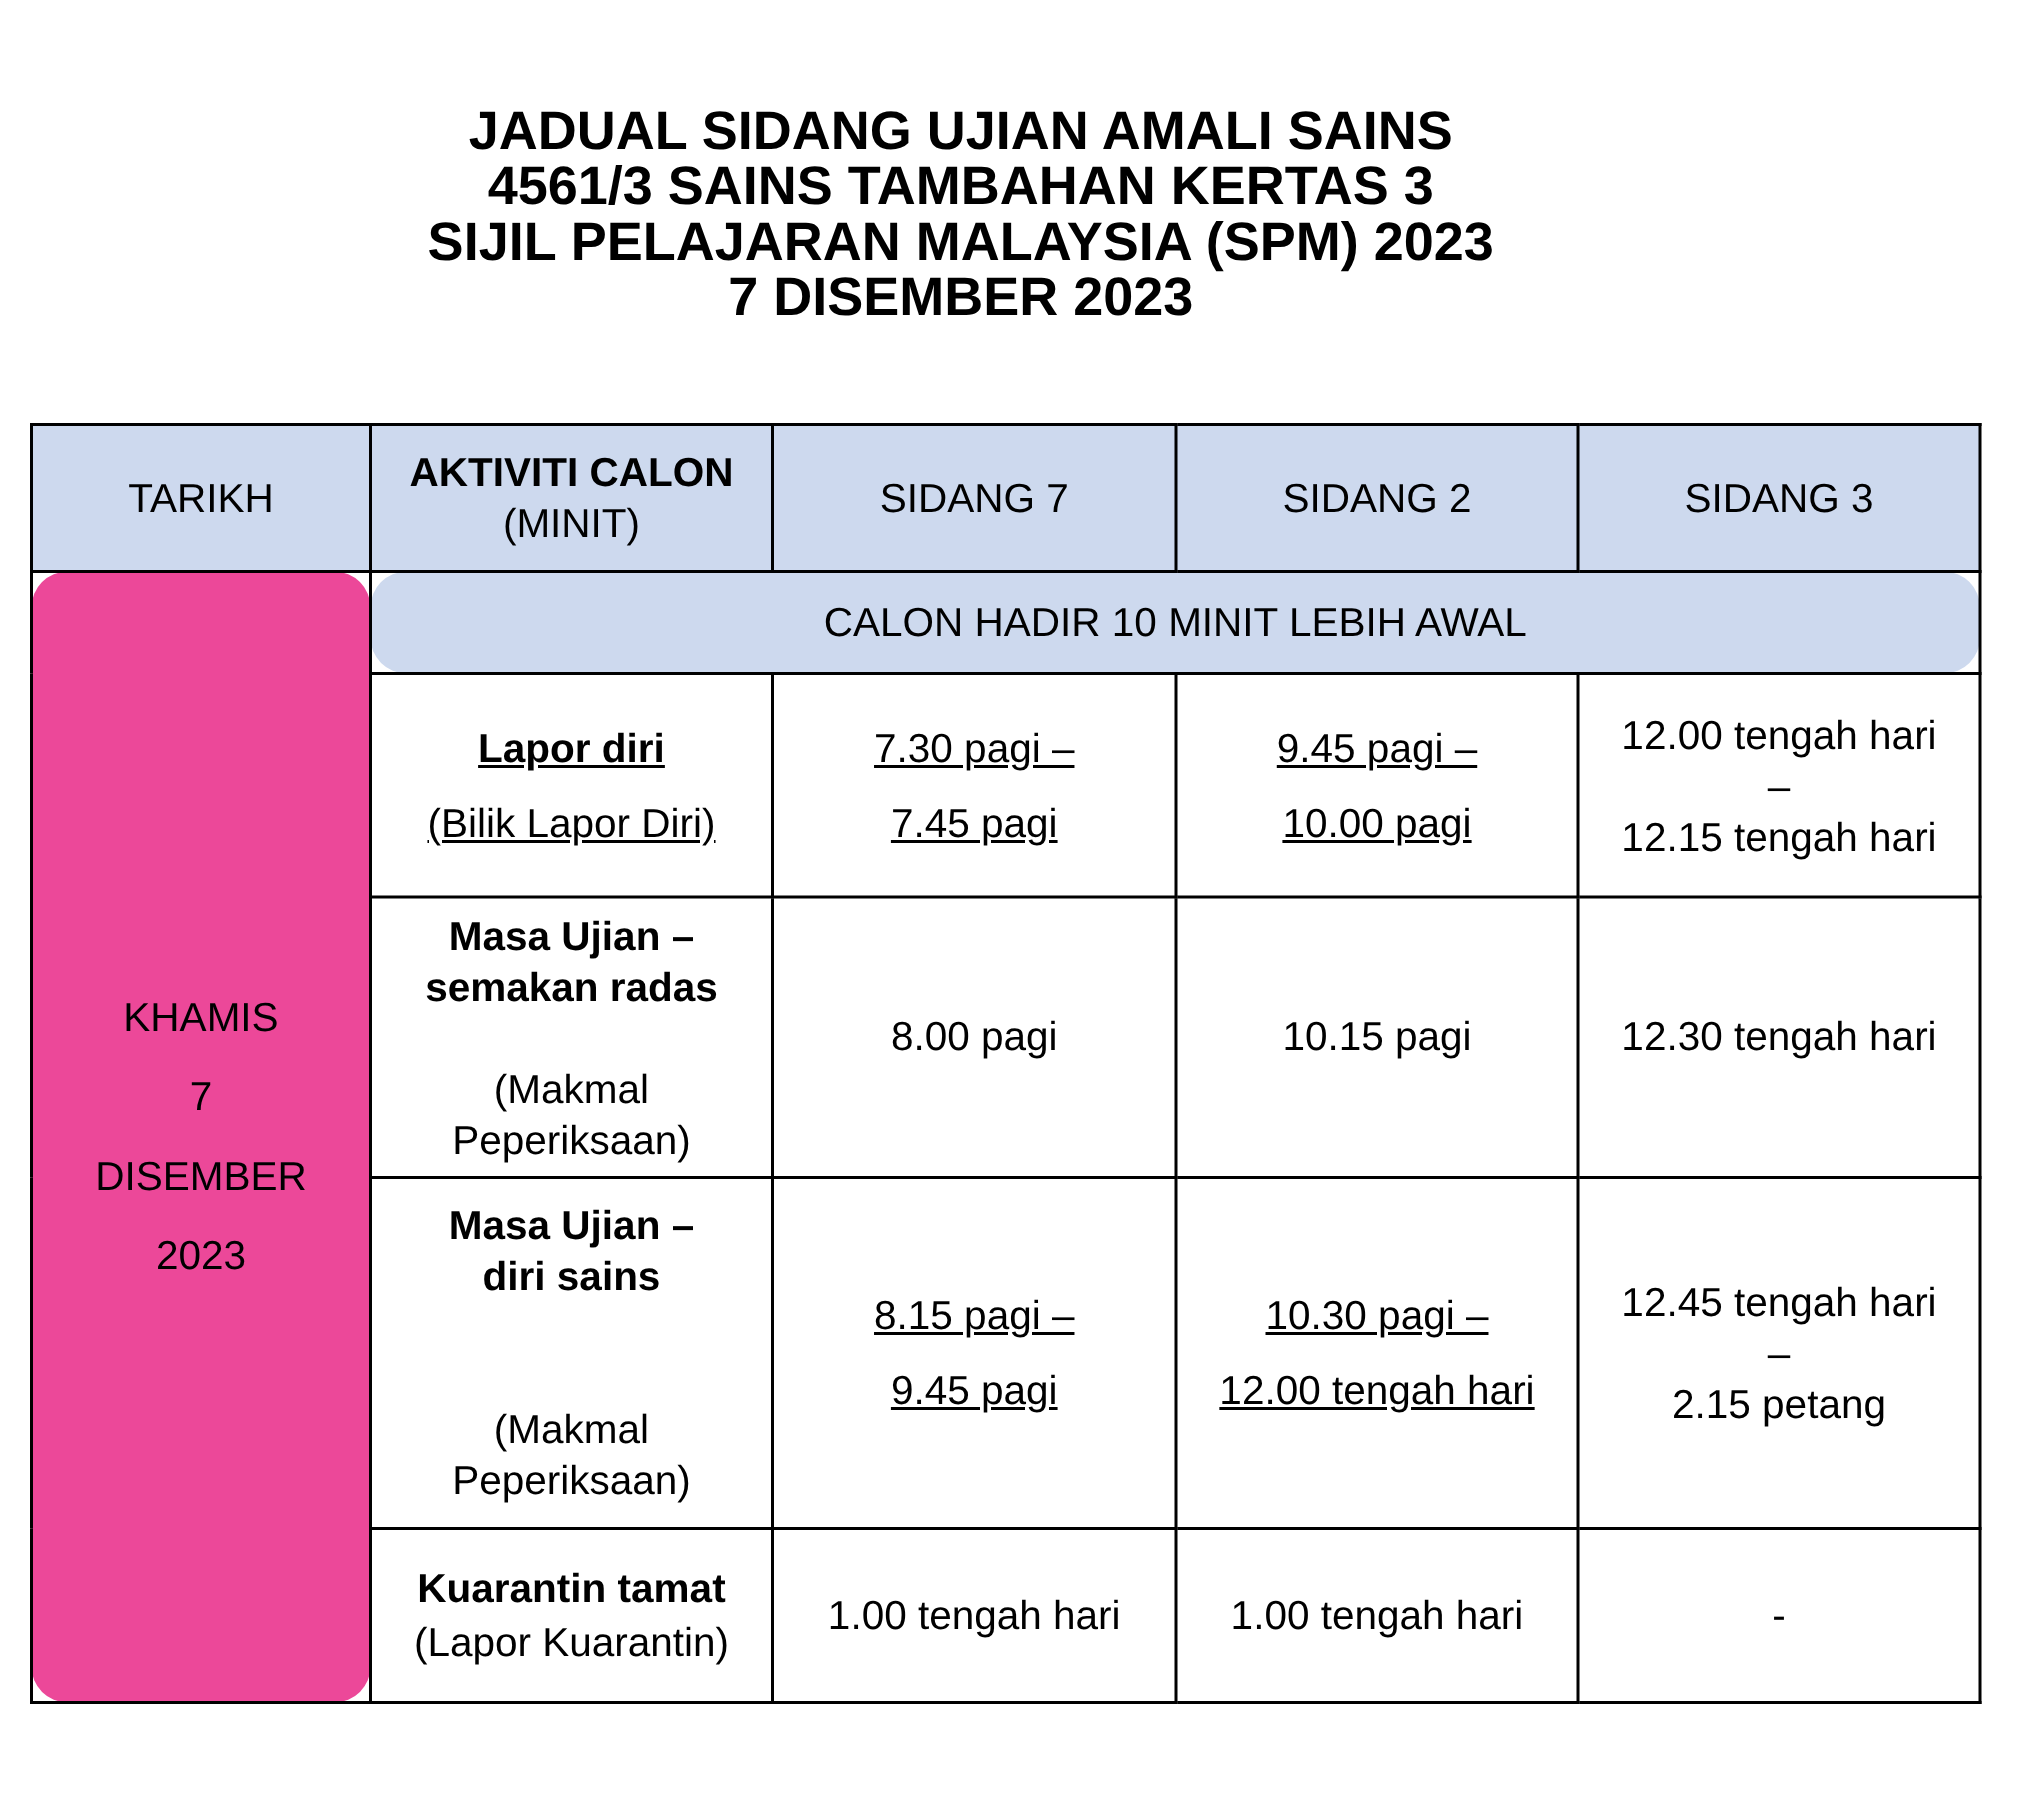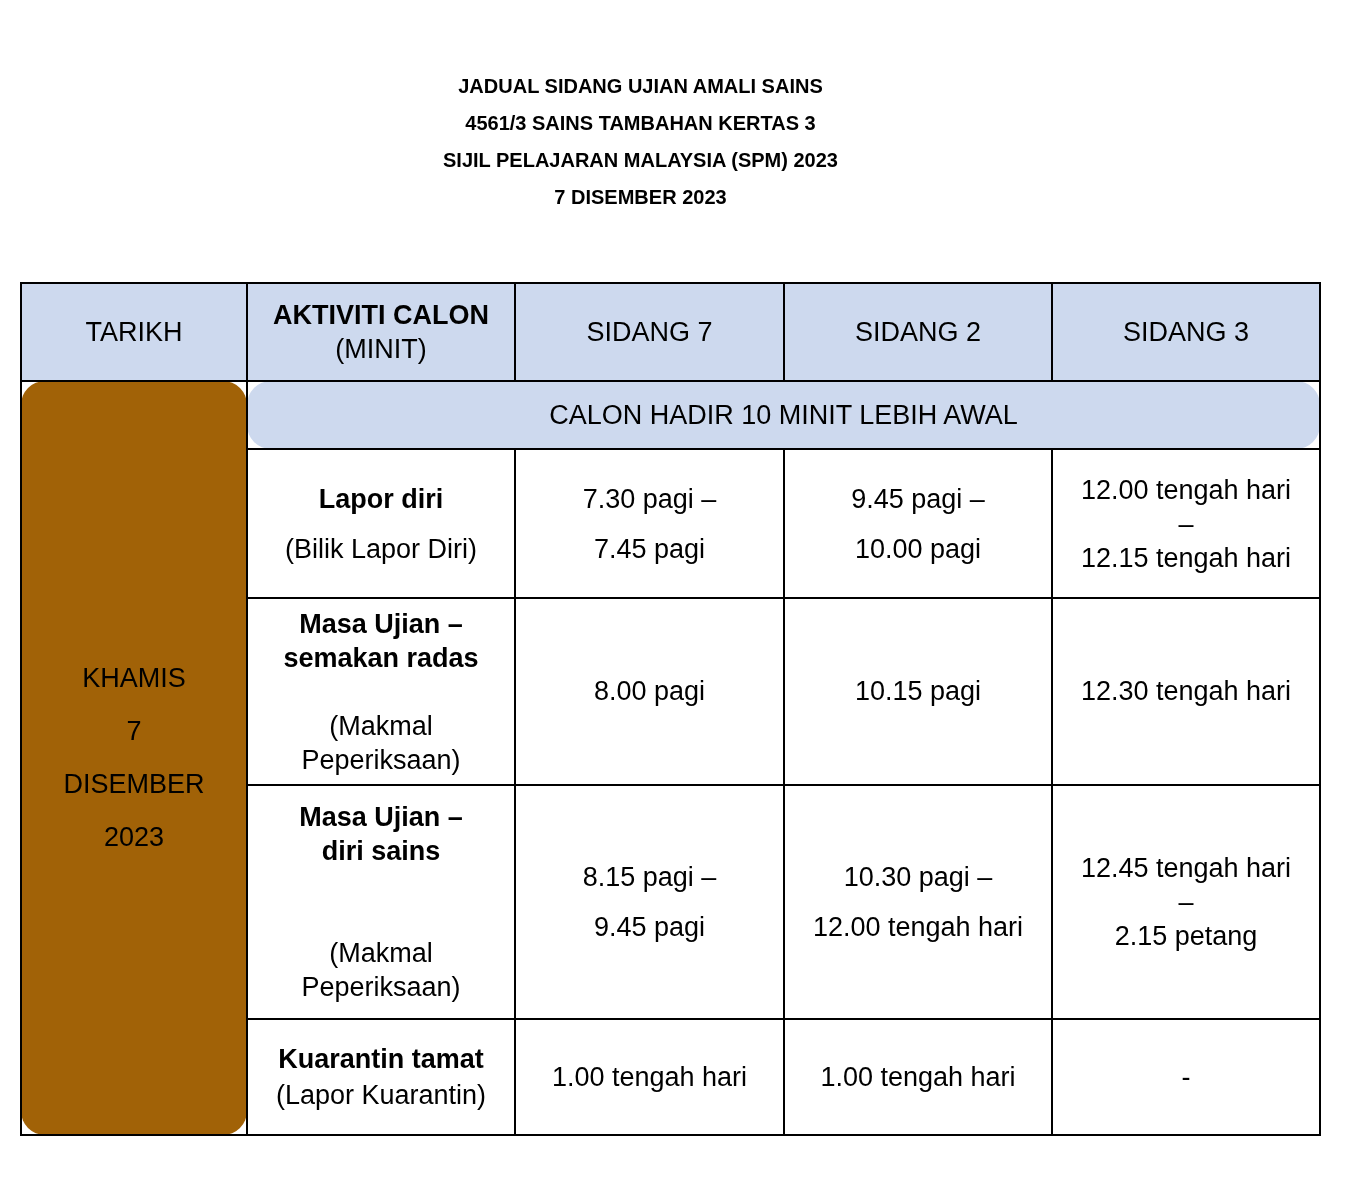--- a/index.html
+++ b/index.html
@@ -2,21 +2,21 @@
 <html><head>
 <meta charset="utf-8">
 <style>
   html, body { margin: 0; padding: 0; background: #ffffff; }
   body {
     width: 1346px; height: 1198px; position: relative; overflow: hidden;
     font-family: "Liberation Sans", "DejaVu Sans", sans-serif; color: #000;
   }
   .title-block {
     position: absolute; top: 68px; left: 0; width: 1281px;
-    text-align: center; font-weight: bold; font-size: 20px; line-height: 37px;
+    text-align: center; font-weight: bold; font-size: 36px; line-height: 37px;
   }
   .title-block div { white-space: nowrap; }
   table.schedule {
     position: absolute; left: 20px; top: 282px;
     border-collapse: collapse; table-layout: fixed;
     width: 1299px;
   }
   table.schedule td, table.schedule th {
     border: 2px solid #000; text-align: center; vertical-align: middle;
     font-size: 27px; padding: 0 6px; font-weight: normal;
@@ -25,21 +25,21 @@
   .hdr th { font-weight: bold; height: 96px; line-height: 34px; }
   .sub { font-weight: normal; }
   .notice td { background: #cdd9ee; font-weight: bold; height: 66px; border-radius: 24px; }
   .date-cell { font-weight: bold; line-height: 53px; font-size: 29px; }
   .bold { font-weight: bold; display: block; }
   .place { display: block; }
   .act-lapor td { height: 147px; }
   .act-semakan td { height: 185px; }
   .act-amali td { height: 232px; }
   .act-kuarantin td { height: 114px; }
-  .t2 { line-height: 50px; }
+  .t2 { line-height: 50px; text-decoration: underline; }
   .t3 { line-height: 34px; }
   .spacer { display: block; height: 34px; }
   .spacer2 { display: block; height: 68px; }
 </style>
 </head>
 <body>
 
 <div class="title-block">
   <div>JADUAL SIDANG UJIAN AMALI SAINS</div>
   <div>4561/3 SAINS TAMBAHAN KERTAS 3</div>
@@ -60,21 +60,21 @@
     <th>TARIKH</th>
     <th>
       <span class="bold">AKTIVITI CALON</span>
       <span class="sub">(MINIT)</span>
     </th>
     <th>SIDANG 7</th>
     <th>SIDANG 2</th>
     <th>SIDANG 3</th>
   </tr>
   <tr class="notice">
-    <td rowspan="5" class="date-cell" style="background:#a16207;">
+    <td rowspan="5" class="date-cell" style="background:#ec4899;">
       <span class="place">KHAMIS</span>
       <span class="place">7</span>
       <span class="place">DISEMBER</span>
       <span class="place">2023</span>
     </td>
     <td colspan="4">CALON HADIR 10 MINIT LEBIH AWAL</td>
   </tr>
   <tr class="act-lapor">
     <td class="t2">
       <span class="bold">Lapor diri</span>

